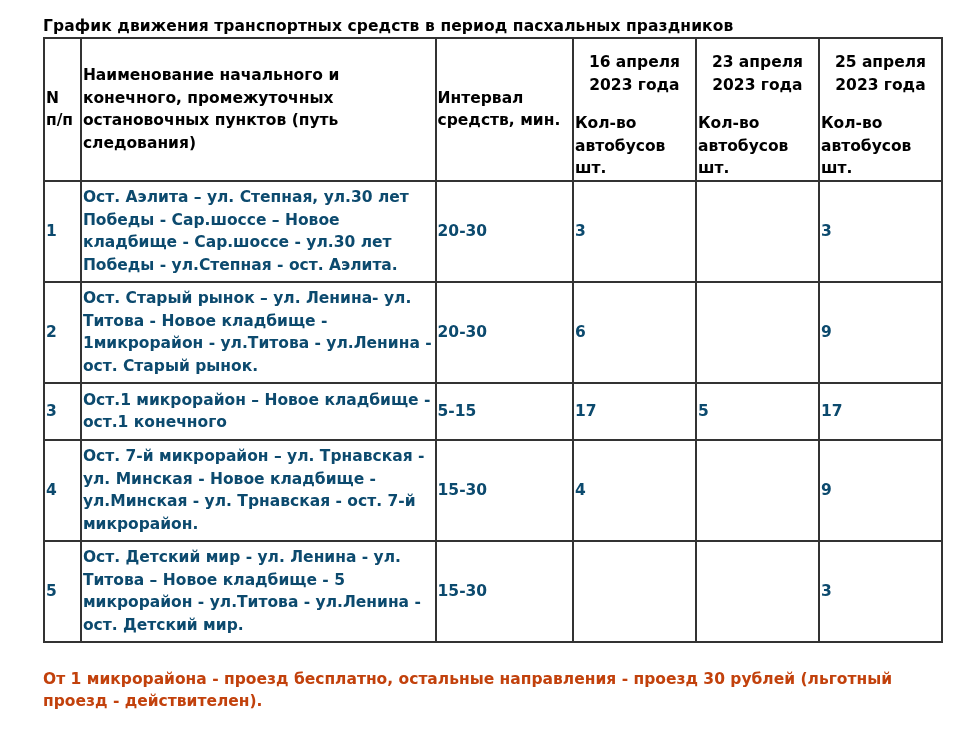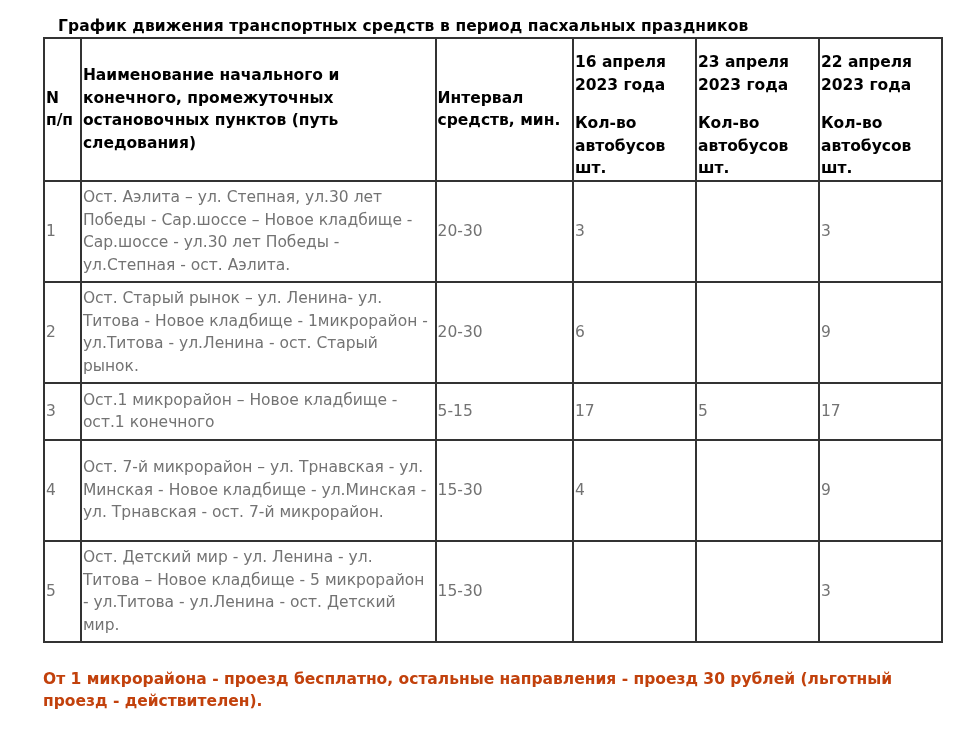--- a/index.html
+++ b/index.html
@@ -11,21 +11,21 @@
       width: 975px;
       height: 740px;
       position: relative;
       overflow: hidden;
       font-family: "DejaVu Sans", sans-serif;
       color: #000;
     }
     .title {
       position: absolute;
       top: 17px;
-      left: 58px;
+      left: 43px;
       font-size: 15.5px;
       font-weight: bold;
       color: #000;
       white-space: nowrap;
       letter-spacing: 0.1px;
     }
     table.schedule {
       position: absolute;
       top: 37px;
       left: 43px;
@@ -39,32 +39,33 @@
       text-align: left;
       padding: 0 1px;
       font-size: 15.5px;
       line-height: 22.5px;
     }
     table.schedule th {
       font-weight: bold;
       color: #000;
     }
     table.schedule td {
-      color: #737373;
-      font-weight: normal;
+      color: #0c4a6e;
+      font-weight: bold;
     }
     .col-n { width: 36px; }
     .col-route { width: 346px; }
     .col-int { width: 134px; }
     .col-d1 { width: 120px; }
     .col-d2 { width: 120px; }
     .col-d3 { width: 120px; }
     .hdr-row { height: 133px; }
     .hdr-date {
       display: block;
+      text-align: center;
     }
     .hdr-sub {
       display: block;
       margin-top: 16px;
     }
     .date-th {
       vertical-align: top !important;
       padding-top: 12px !important;
     }
     tr.r1 { height: 101px; }
@@ -104,21 +105,21 @@
       <th>Интервал средств, мин.</th>
       <th class="date-th">
         <span class="hdr-date">16 апреля 2023 года</span>
         <span class="hdr-sub">Кол-во автобусов шт.</span>
       </th>
       <th class="date-th">
         <span class="hdr-date">23 апреля 2023 года</span>
         <span class="hdr-sub">Кол-во автобусов шт.</span>
       </th>
       <th class="date-th">
-        <span class="hdr-date">22 апреля 2023 года</span>
+        <span class="hdr-date">25 апреля 2023 года</span>
         <span class="hdr-sub">Кол-во автобусов шт.</span>
       </th>
     </tr>
   </thead>
   <tbody>
     <tr class="r1">
       <td>1</td>
       <td>Ост. Аэлита – ул. Степная, ул.30 лет Победы - Сар.шоссе – Новое кладбище - Сар.шоссе - ул.30 лет Победы - ул.Степная - ост. Аэлита.</td>
       <td>20-30</td>
       <td>3</td>

